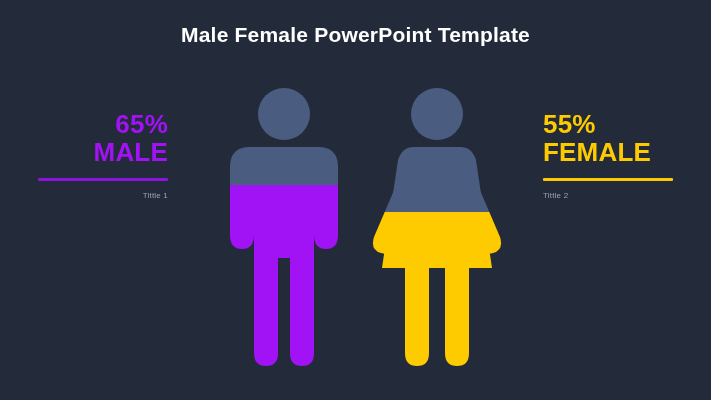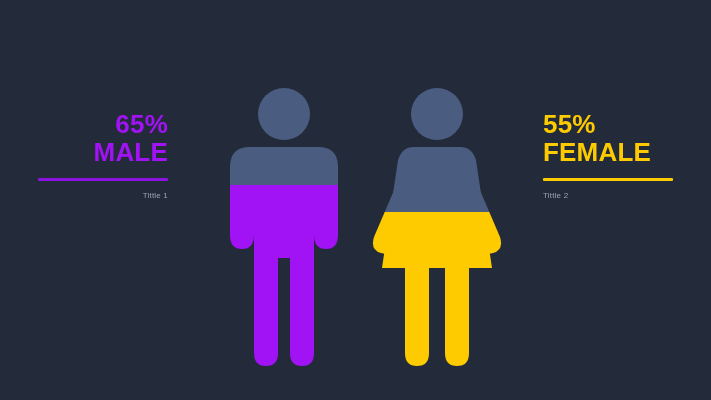--- a/index.html
+++ b/index.html
@@ -78,20 +78,21 @@
     top: 0;
     width: 711px;
     height: 400px;
   }
 </style>
 </head>
 <body>
 
 <div class="slide">
 
+  <div class="slide-title">Male Female PowerPoint Template</div>
 
   <div class="stat stat-left">
     <div class="stat-inner">
       <div class="stat-pct purple">65%</div>
       <div class="stat-label purple">MALE</div>
       <div class="stat-rule rule-purple"></div>
       <div class="stat-caption">Tittle 1</div>
     </div>
   </div>
 

